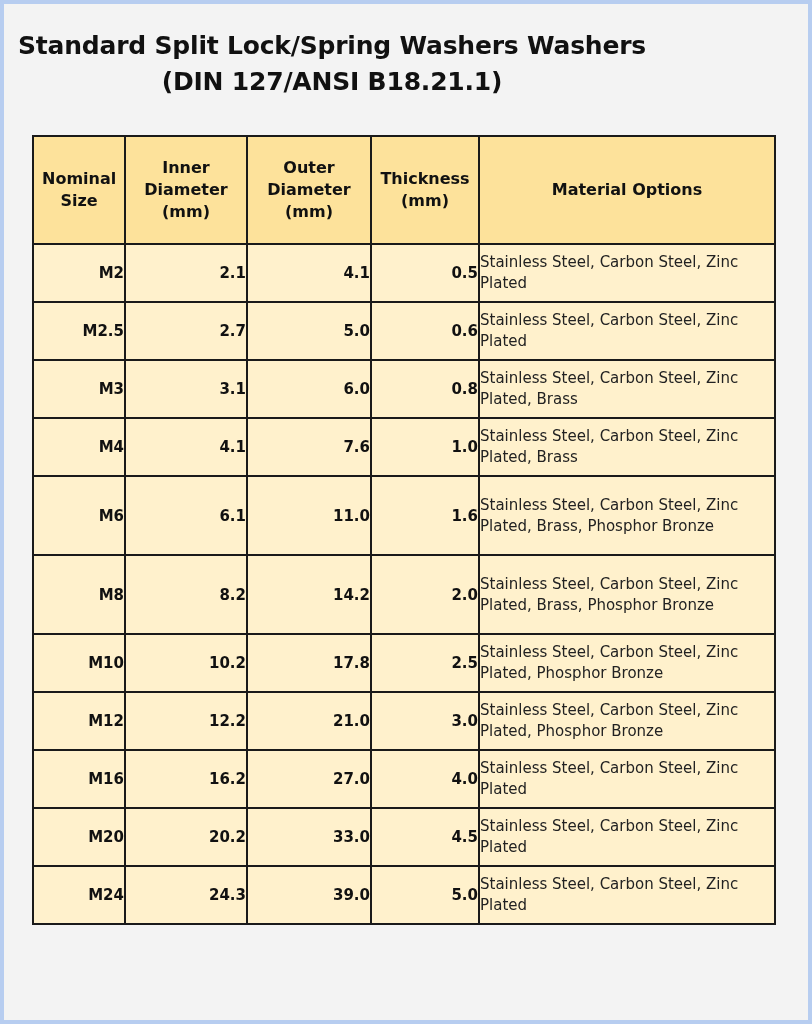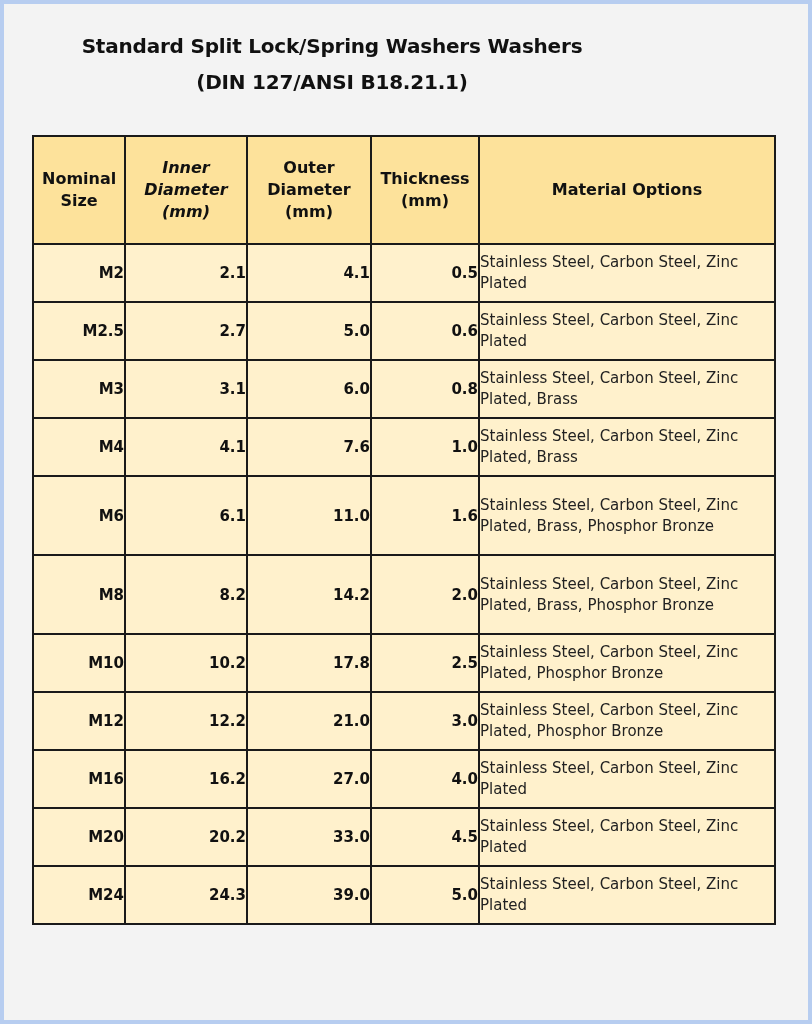--- a/index.html
+++ b/index.html
@@ -14,21 +14,21 @@
       position: absolute; left: 0; top: 0; width: 812px; height: 1024px;
       box-sizing: border-box;
       border: 4px solid #b7cdf0;
       background: #f3f3f3;
     }
     .title {
       position: absolute; left: 0; top: 28px; width: 664px;
       text-align: center;
       font-family: "DejaVu Sans", sans-serif;
       font-weight: bold;
-      font-size: 20px;
+      font-size: 25px;
       line-height: 36px;
       color: #111;
       letter-spacing: -0.2px;
     }
     table.specs {
       position: absolute; left: 32px; top: 135px;
       width: 742px;
       border-collapse: collapse;
       table-layout: fixed;
     }
@@ -80,21 +80,21 @@
   <colgroup>
     <col style="width:92px">
     <col style="width:122px">
     <col style="width:124px">
     <col style="width:108px">
     <col style="width:296px">
   </colgroup>
   <thead>
     <tr>
       <th style="padding:8px 8px;">Nominal Size</th>
-      <th style="padding:0 10px;font-style:italic;">Inner Diameter (mm)</th>
+      <th style="padding:0 10px;">Inner Diameter (mm)</th>
       <th style="padding:0 16px;">Outer Diameter (mm)</th>
       <th style="padding:12px 4px; word-break:break-all;">Thickness (mm)</th>
       <th>Material Options</th>
     </tr>
   </thead>
   <tbody id="rows">
       <tr class="h2">
         <td class="num">M2</td>
         <td class="num">2.1</td>
         <td class="num">4.1</td>

